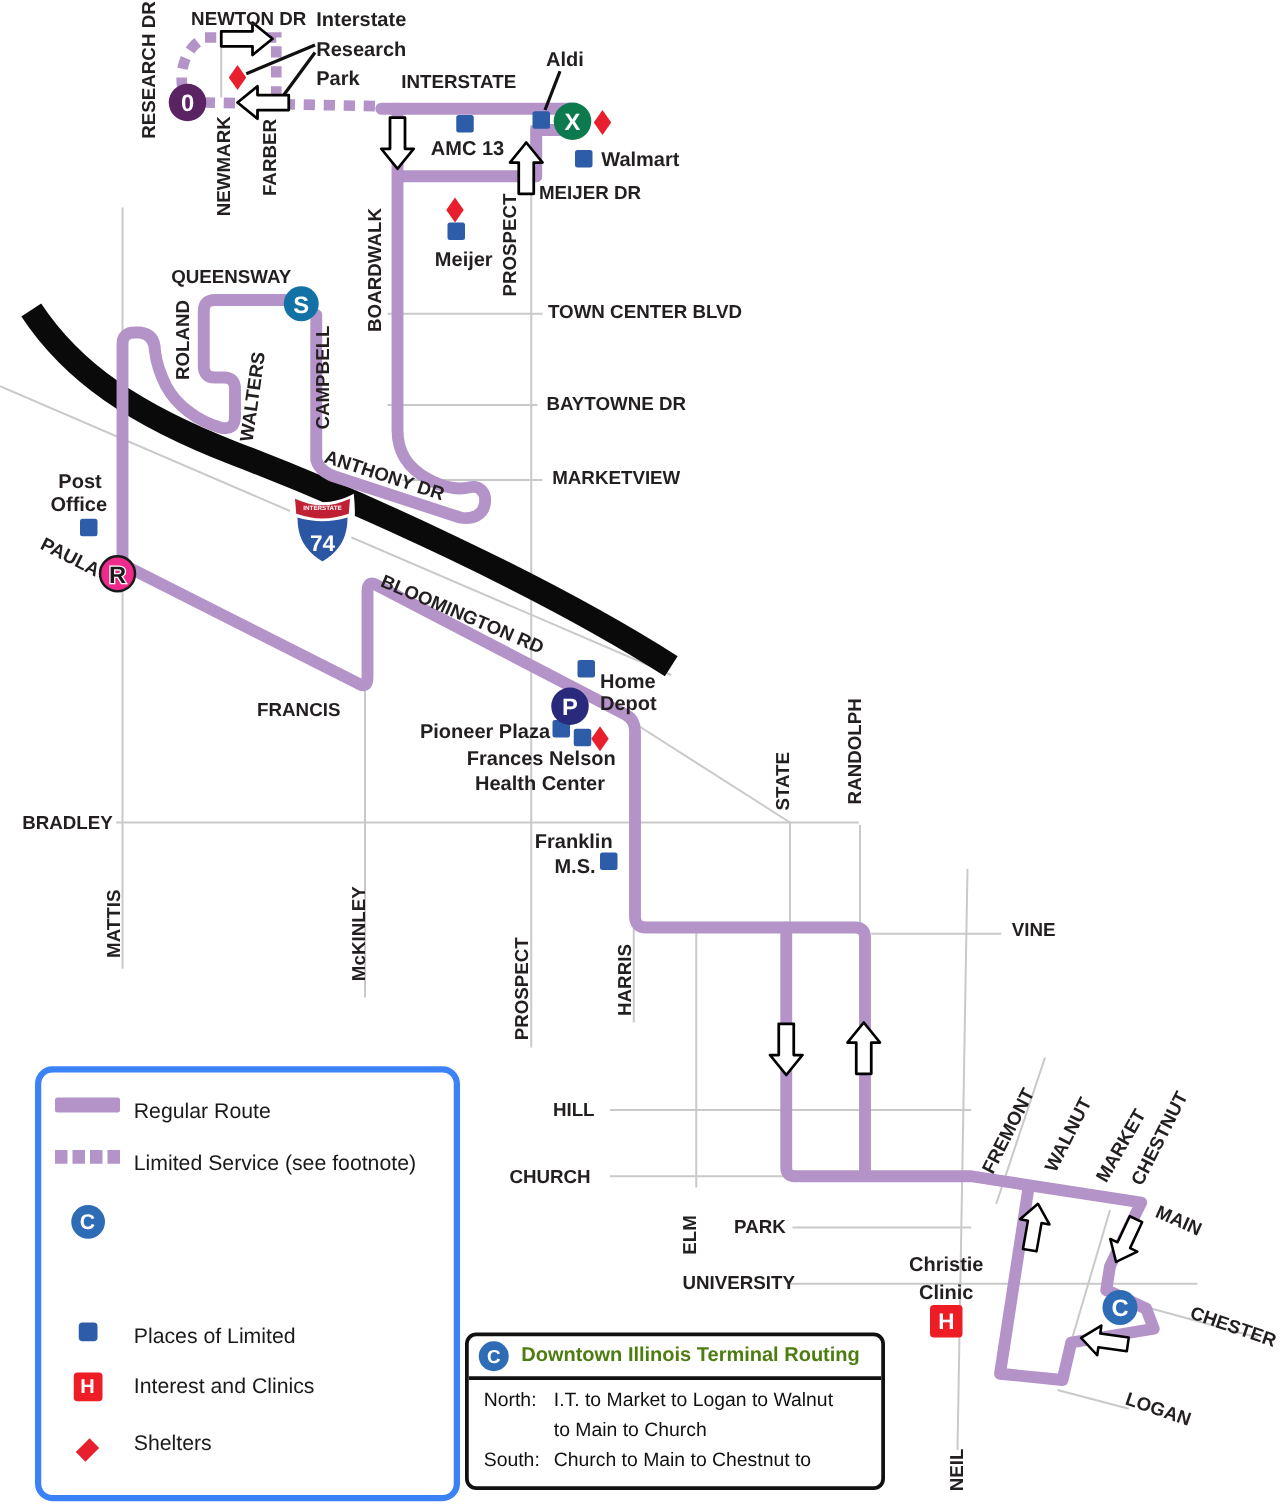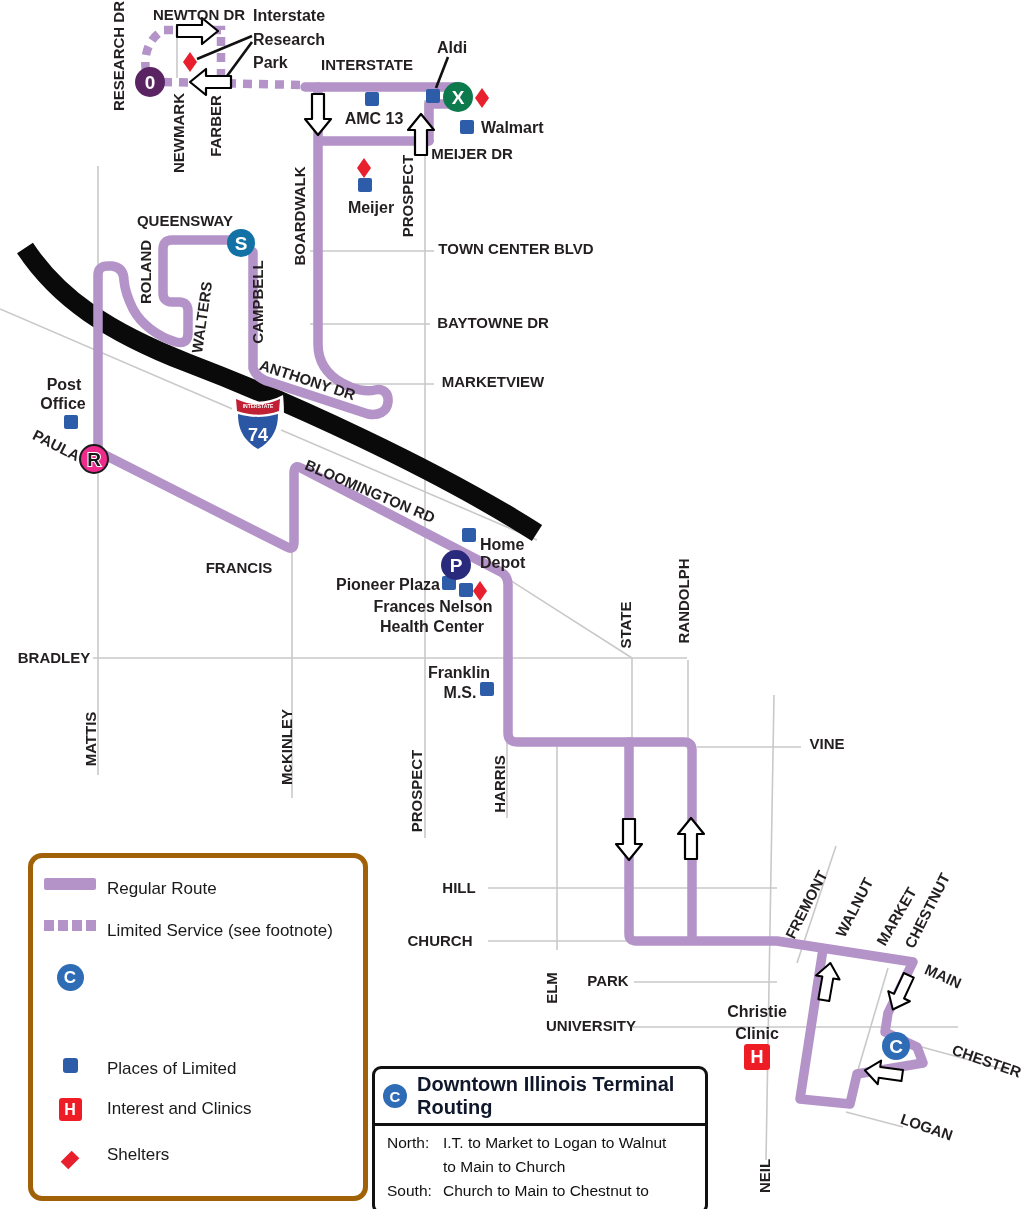--- a/index.html
+++ b/index.html
@@ -19,40 +19,40 @@
   .st{font-family:"Liberation Sans",sans-serif;font-size:15px;font-weight:bold;fill:#231f20;}
   .pl{font-family:"Liberation Sans",sans-serif;font-size:16px;font-weight:bold;fill:#231f20;}
   .tp-letter{font-family:"Liberation Sans",sans-serif;font-size:19px;font-weight:bold;fill:#fff;
              text-anchor:middle;}
   .tp-letter-dark{fill:#1a1a1a;stroke:#fff;stroke-width:2px;paint-order:stroke;}
   .shield-top{font-size:5px;font-weight:bold;fill:#fff;text-anchor:middle;}
   .shield-num{font-size:18px;font-weight:bold;fill:#fff;text-anchor:middle;}
   .hosp-letter{font-size:18px;font-weight:bold;fill:#fff;text-anchor:middle;}
   
   #legend{position:absolute;left:28px;top:853px;width:330px;height:338px;background:#fff;
-          border:5px solid #a16207;border-radius:14px;z-index:5;}
+          border:5px solid #3b82f6;border-radius:14px;z-index:5;}
   .lg-row{position:absolute;left:0;display:flex;align-items:flex-start;}
   .lg-icon{width:74px;display:flex;justify-content:center;align-items:center;flex:none;}
   .lg-text{font-size:17px;line-height:22px;color:#1a1a1a;padding-top:0px;}
   .lg-bar{width:52px;height:12px;background:#b493c8;border-radius:2px;}
   .lg-dashes{display:flex;gap:4px;}
   .lg-dashes span{width:10px;height:11px;background:#b493c8;display:block;}
   .lg-circle{width:27px;height:27px;border-radius:50%;background:#2e6cb6;color:#fff;
              font-weight:bold;font-size:17px;display:flex;align-items:center;justify-content:center;}
   .lg-square{width:15px;height:15px;background:#2d5ca8;border-radius:3px;}
   .lg-h{width:23px;height:23px;background:#ee1c25;border-radius:3px;color:#fff;font-weight:bold;
         font-size:16px;display:flex;align-items:center;justify-content:center;}
   .lg-diamond{width:12px;height:12px;background:#e8202d;transform:rotate(45deg) scale(0.9,1.3);}
   
   #routing{position:absolute;left:372px;top:1066px;width:330px;background:#fff;
            border:3px solid #111;border-radius:9px;z-index:5;overflow:hidden;}
   #routing .hdr{display:flex;align-items:center;gap:10px;padding:4px 8px;border-bottom:3px solid #111;}
   #routing .hdr .c{width:24px;height:24px;border-radius:50%;background:#2e6cb6;color:#fff;flex:none;
                    font-weight:bold;font-size:15px;display:flex;align-items:center;justify-content:center;}
-  #routing .hdr .t{font-weight:bold;font-size:20px;color:#0f172a;}
+  #routing .hdr .t{font-weight:bold;font-size:16px;color:#4d7c0f;}
   #routing .bd{display:grid;grid-template-columns:56px 1fr;padding:5px 6px 8px 12px;
                font-size:15.5px;line-height:24px;color:#111;}
 </style>
 </head>
 <body>
 
 <div id="stage">
 
 <svg id="mapsvg" width="1024" height="1209" viewBox="0 0 1024 1209">
   <defs>

